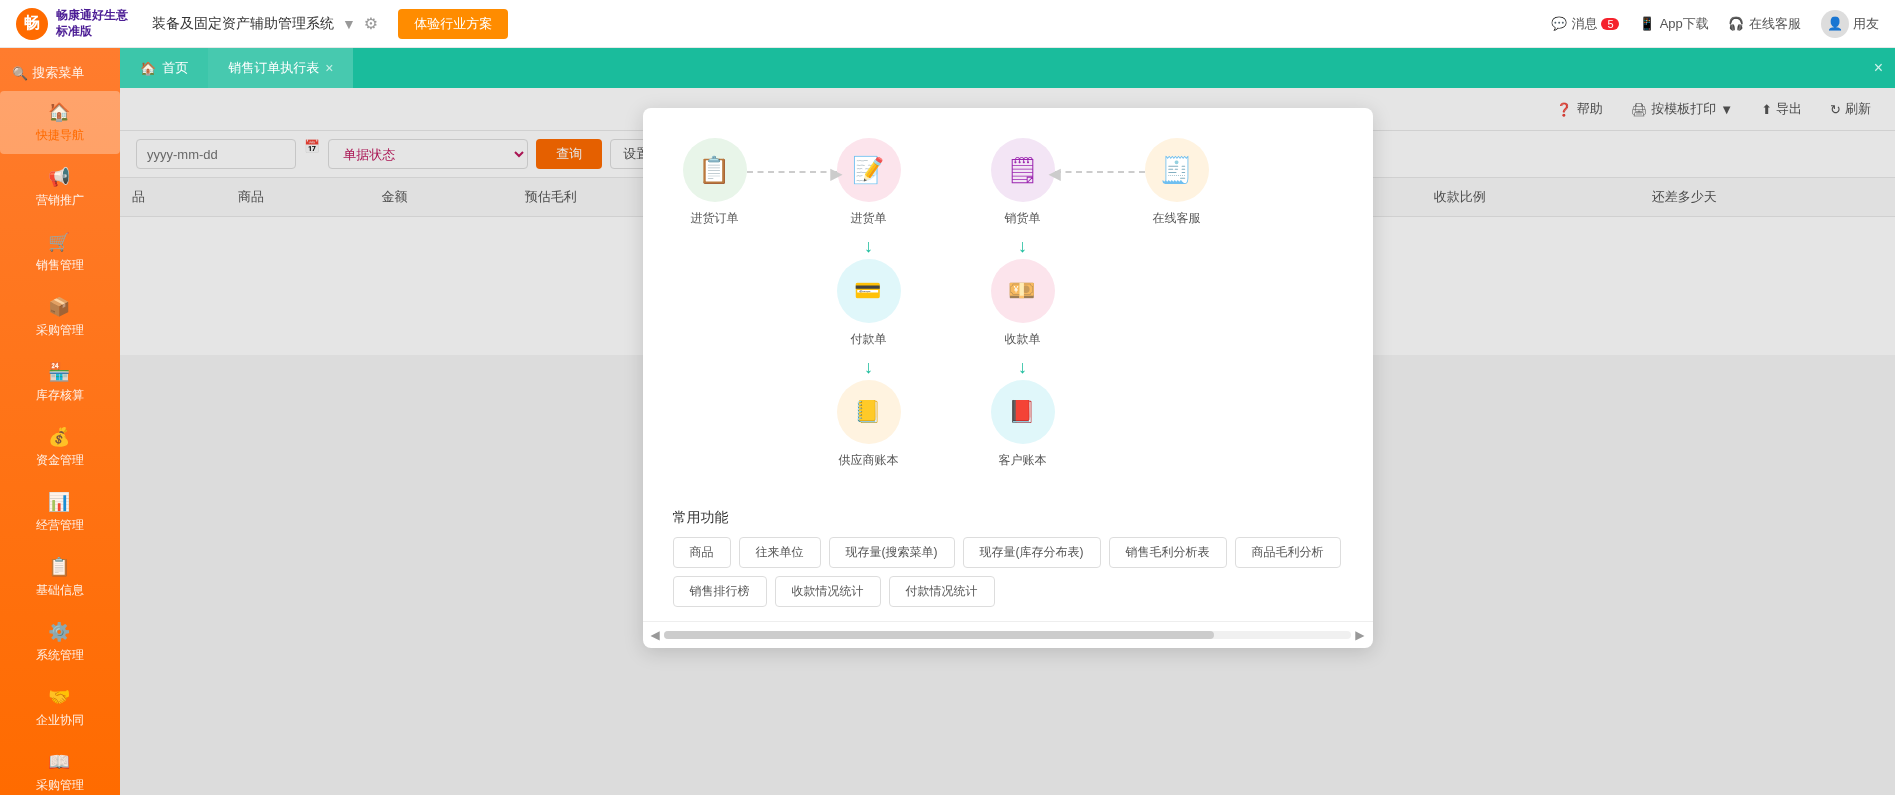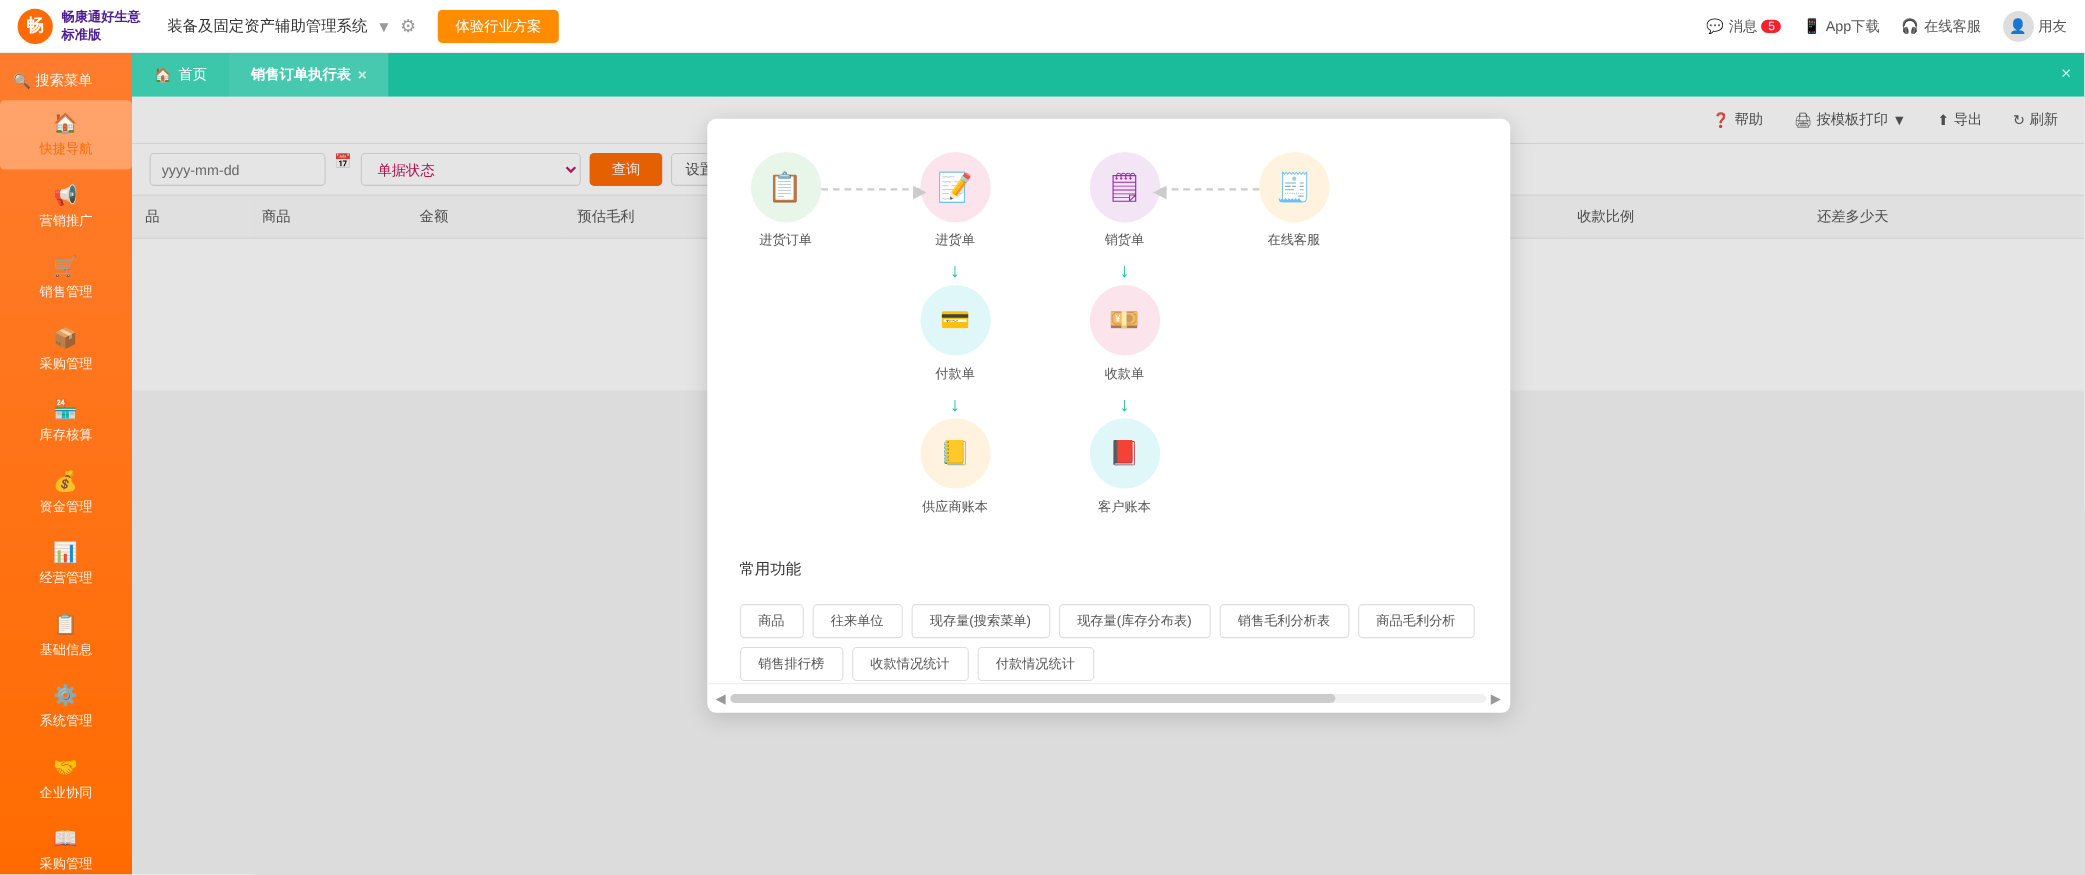--- a/index.html
+++ b/index.html
@@ -154,21 +154,21 @@
       display: flex;
       align-items: center;
       cursor: pointer;
       color: rgba(255,255,255,0.85);
       font-size: 13px;
       gap: 6px;
     }
     .tab-item.active {
       background: rgba(255,255,255,0.2);
       color: #fff;
-      font-weight: 700;
+      font-weight: 400;
       justify-content: center;
     }
     .tab-close {
       color: rgba(255,255,255,0.7);
       font-size: 14px;
       cursor: pointer;
     }
     .tab-home {
       background: rgba(255,255,255,0.15);
       color: #fff;
@@ -351,21 +351,21 @@
     .circle-cyan { background: #e0f7fa; color: #00bcd4; }
     .circle-pink { background: #fce4ec; color: #e91e63; }
 
     
     .common-functions {
       padding: 10px 30px 20px;
     }
     .common-title {
       font-size: 14px;
       color: #333;
-      margin-bottom: 22px;
+      margin-bottom: 10px;
       font-weight: 500;
     }
     .func-buttons {
       display: flex;
       flex-wrap: wrap;
       gap: 8px;
       margin-bottom: 8px;
     }
     .func-btn {
       border: 1px solid #ddd;

